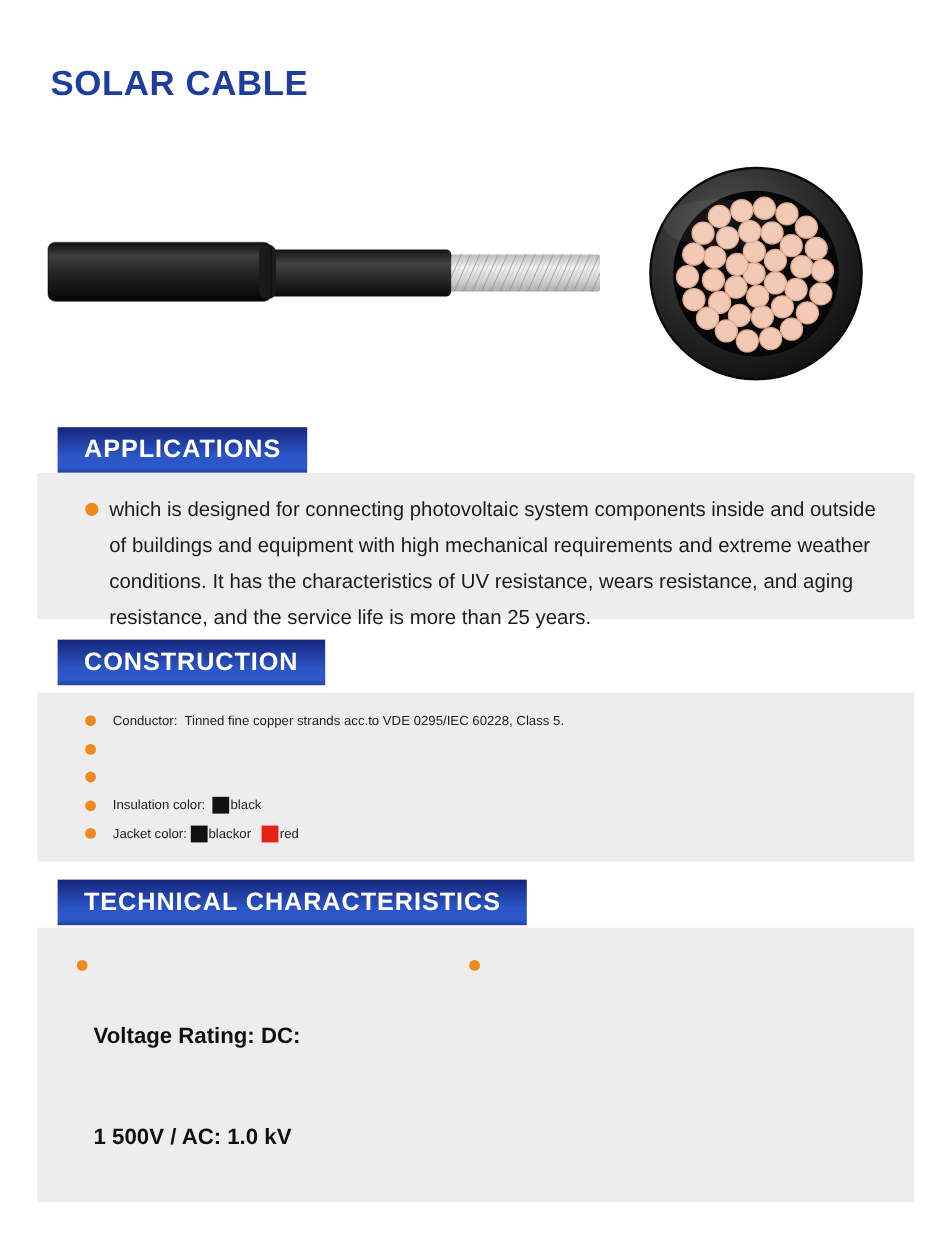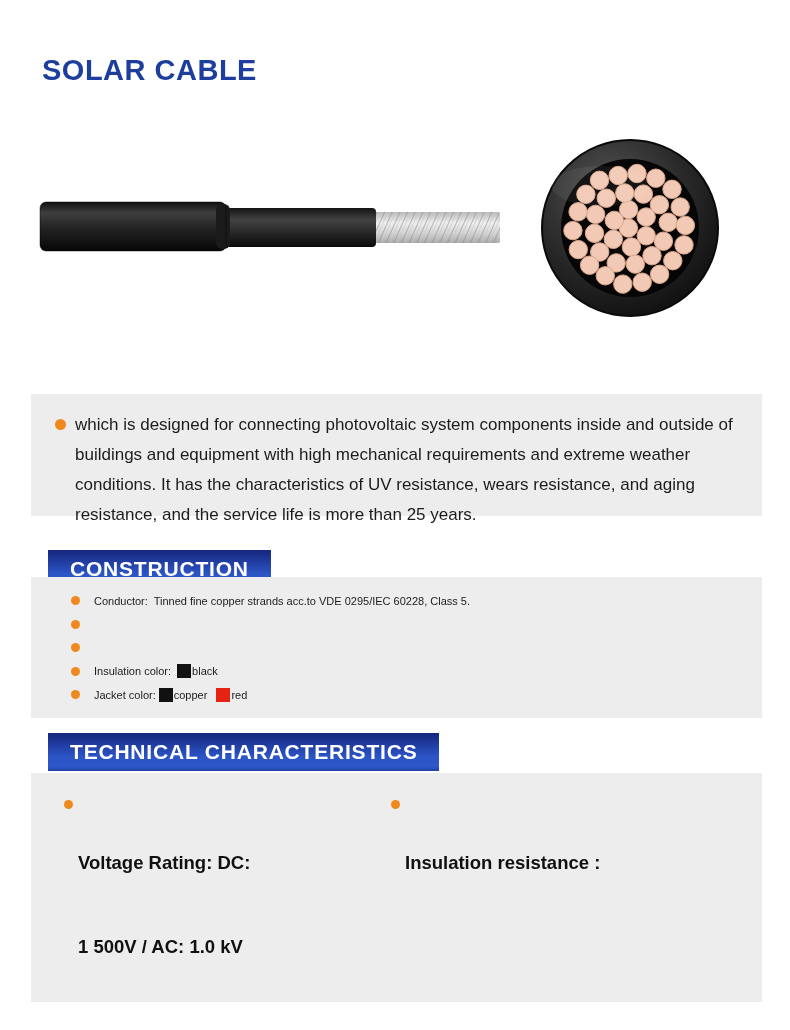--- a/index.html
+++ b/index.html
@@ -16,38 +16,38 @@
 
   .section-heading {
     position:absolute; left:48px; height:38px;
     display:inline-flex; align-items:center;
     padding:0 22px;
     background:linear-gradient(180deg, #16267c 0%, #2b54c5 62%, #2e58ca 88%, #1f41a4 100%);
     color:#ffffff; font-size:21px; font-weight:bold; letter-spacing:0.8px;
     white-space:nowrap;
   }
   .heading-applications { top:356px; }
-  .heading-construction { top:550px; }
+  .heading-construction { top:533px; }
   .heading-technical    { top:733px; }
 
   .gray-block {
     position:absolute; left:31px; width:731px;
     background:#ededed;
   }
   .block-applications { top:394px; height:122px; }
   .block-construction { top:577px; height:141px; }
   .block-technical    { top:773px; height:229px; }
 
   .dot {
     display:inline-block; background:#f0891d; border-radius:50%;
     flex:0 0 auto;
   }
 
   
-  .apps-row { display:flex; padding:16px 14px 0 24px; }
+  .apps-row { display:flex; padding:16px 14px 0 40px; }
   .apps-row .dot { width:11px; height:11px; margin-top:9px; }
   .apps-text {
     margin-left:9px; width:660px;
     font-size:17px; line-height:30px; color:#1c1c1c;
   }
 
   
   .cons-list { padding:12px 10px 0 40px; }
   .cons-line { display:flex; align-items:center; height:23.5px; font-size:11px; color:#1c1c1c; white-space:pre; }
   .cons-line .dot { width:9px; height:9px; margin-right:14px; }
@@ -161,20 +161,21 @@
           <circle cx="680.2" cy="79.0" r="9.2"></circle>
           <circle cx="685.4" cy="97.4" r="9.2"></circle>
           <circle cx="684.0" cy="116.9" r="9.2"></circle>
           <circle cx="672.8" cy="132.7" r="9.2"></circle>
           <circle cx="659.6" cy="146.3" r="9.2"></circle>
         </g>
       <ellipse cx="600" cy="58" rx="48" ry="20" fill="#ffffff" opacity="0.06"></ellipse>
     </g>
   </svg>
 
+  <div class="section-heading heading-applications" data-name="applications-heading">APPLICATIONS</div>
   <div class="gray-block block-applications" data-name="applications-panel">
     <div class="apps-row">
       <span class="dot" data-name="bullet-icon"></span>
       <div class="apps-text" data-name="applications-body">which is designed for connecting photovoltaic system components inside and outside of buildings and equipment with high mechanical requirements and extreme weather conditions. It has the characteristics of UV resistance, wears resistance, and aging resistance, and the service life is more than 25 years.</div>
     </div>
   </div>
 
   <div class="section-heading heading-construction" data-name="construction-heading">CONSTRUCTION</div>
   <div class="gray-block block-construction" data-name="construction-panel">
     <div class="cons-list">
@@ -184,38 +185,37 @@
       <div class="cons-line" data-name="construction-item">
         <span class="dot" data-name="bullet-icon"></span>
       </div>
       <div class="cons-line" data-name="construction-item">
         <span class="dot" data-name="bullet-icon"></span>
       </div>
       <div class="cons-line" data-name="construction-color-item">
         <span class="dot" data-name="bullet-icon"></span><span data-name="color-label">Insulation color: </span><span class="swatch swatch-black" data-name="black-swatch-icon"></span><span data-name="color-name">black</span>
       </div>
       <div class="cons-line" data-name="construction-color-item">
-        <span class="dot" data-name="bullet-icon"></span><span data-name="color-label">Jacket color:</span><span class="swatch swatch-black" data-name="black-swatch-icon"></span><span data-name="color-name">copper</span><span class="swatch swatch-red" data-name="red-swatch-icon"></span><span data-name="color-name">red</span>
+        <span class="dot" data-name="bullet-icon"></span><span data-name="color-label">Jacket color:</span><span class="swatch swatch-black" data-name="black-swatch-icon"></span><span data-name="color-name">blackor</span><span class="swatch swatch-red" data-name="red-swatch-icon"></span><span data-name="color-name">red</span>
       </div>
     </div>
   </div>
 
   <div class="section-heading heading-technical" data-name="technical-heading">TECHNICAL CHARACTERISTICS</div>
   <div class="gray-block block-technical" data-name="technical-panel">
     <div class="tech-grid">
       <div class="tech-item" data-name="tech-item-voltage-rating">
         <span class="dot" data-name="bullet-icon"></span>
         <div class="tech-lines">
           <div data-name="tech-label">Voltage Rating: DC:</div>
           <div data-name="tech-value">1 500V / AC: 1.0 kV</div>
         </div>
       </div>
       <div class="tech-item" data-name="tech-item-insulation-resistance">
         <span class="dot" data-name="bullet-icon"></span>
         <div class="tech-lines">
-          <div data-name="tech-label">Insulation resistance :</div>
         </div>
       </div>
 
     </div>
   </div>
 
 </div>
 
 </body></html>

